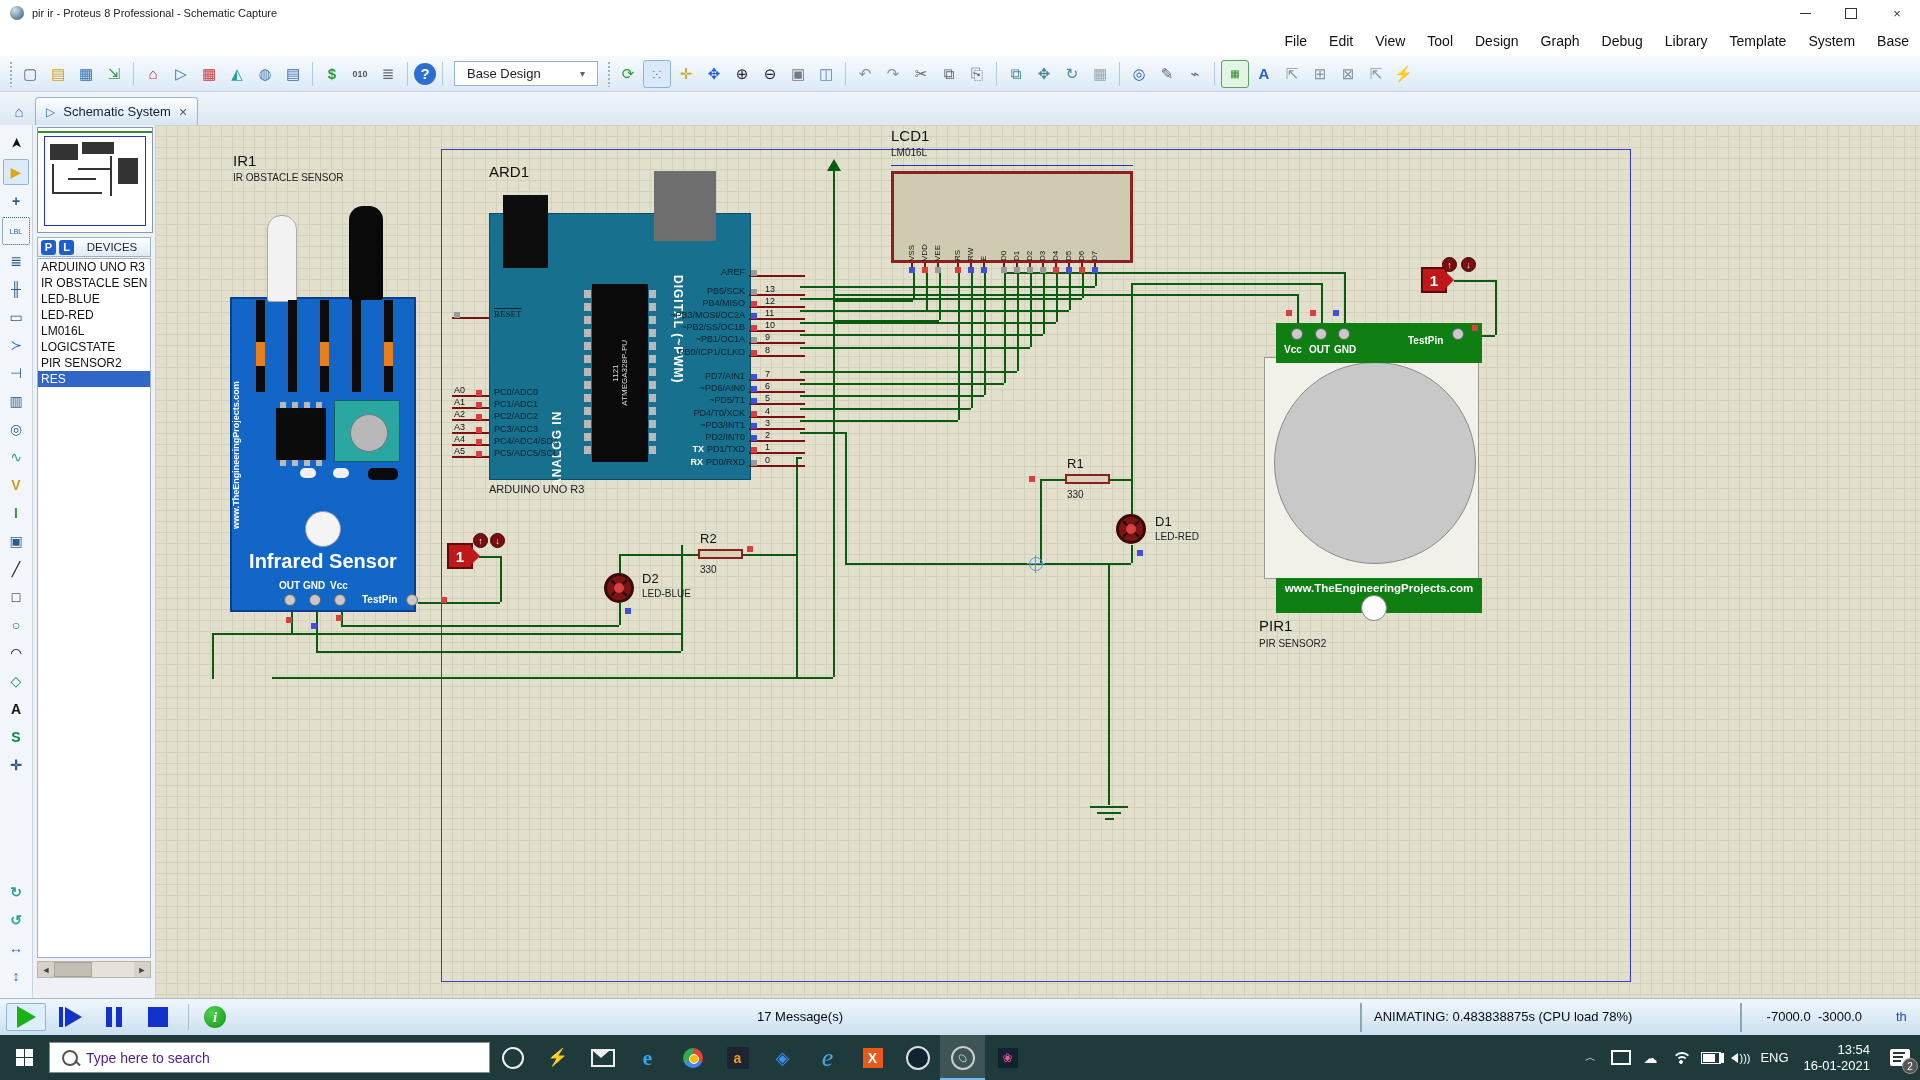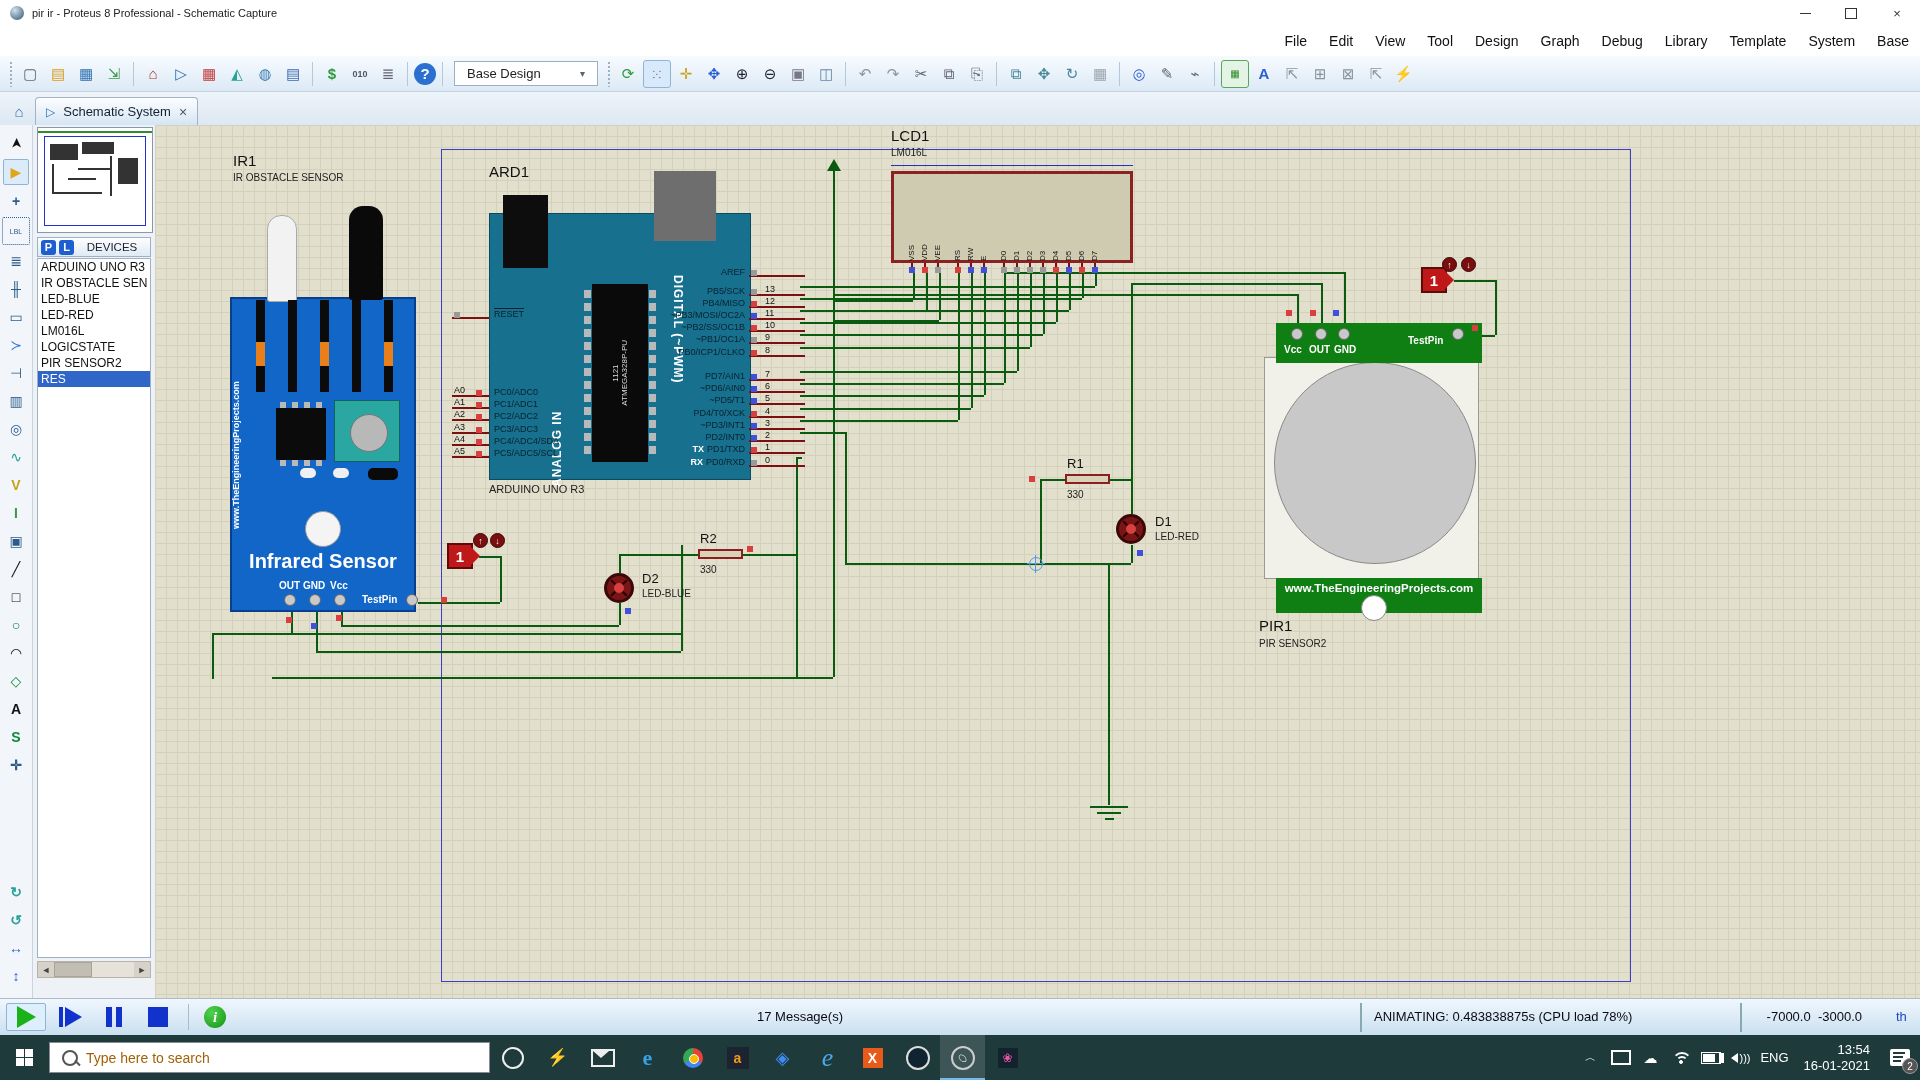--- a/index.html
+++ b/index.html
@@ -133,21 +133,21 @@
   .statusmsg{position:absolute;top:10px;font-size:13px;color:#0a0a14;}
   .dotsep{position:absolute;top:4px;width:2px;height:29px;background-image:radial-gradient(#8aa 1px,transparent 1px);background-size:2px 4px;}
   
   .taskbar{position:absolute;left:0;top:1035px;width:1920px;height:45px;background:#1e3a3b;display:flex;align-items:center;}
   .startbtn{width:49px;height:45px;display:flex;align-items:center;justify-content:center;}
   .winlogo{display:grid;grid-template-columns:8px 8px;grid-template-rows:8px 8px;gap:1px;}
   .winlogo span{background:#fff;}
   .searchbox{width:441px;height:31px;background:#fff;display:flex;align-items:center;border:1px solid #889;box-sizing:border-box;}
   .searchglyph{width:12px;height:12px;border:2px solid #555;border-radius:50%;position:relative;margin:0 8px 0 12px;}
   .searchglyph:after{content:"";position:absolute;left:10px;top:10px;width:7px;height:2px;background:#555;transform:rotate(45deg);}
-  .searchtext{font-size:14px;color:#a16207;}
+  .searchtext{font-size:14px;color:#4c1d95;}
   .tbicon{width:45px;height:45px;display:flex;align-items:center;justify-content:center;color:#eee;font-size:17px;position:relative;}
   .tbicon.active{background:rgba(255,255,255,0.14);box-shadow:inset 0 -2px 0 #76b9ed;}
   .tray{margin-left:auto;display:flex;align-items:center;height:45px;}
   .trayicon{width:30px;height:45px;display:flex;align-items:center;justify-content:center;color:#fff;font-size:14px;}
   .clock{color:#fff;font-size:13px;text-align:right;line-height:16px;padding:0 10px;}
   .notif{width:40px;height:45px;display:flex;align-items:center;justify-content:center;position:relative;}
   .notifglyph{width:20px;height:17px;background:#fff;border-radius:2px;position:relative;}
   .notifglyph i{position:absolute;left:3px;height:2px;background:#1e3a3b;display:block;}
   .badge{position:absolute;right:2px;bottom:6px;width:16px;height:16px;border-radius:50%;background:#555;border:1px solid #999;color:#fff;font-size:10px;display:flex;align-items:center;justify-content:center;box-sizing:border-box;}
   .battery{width:18px;height:10px;border:1px solid #fff;position:relative;}
@@ -492,21 +492,21 @@
           <span class="nub" style="right:-8px;top:162px;"></span>
         <div class="chiptxt"><span>1121</span><br><span>ATMEGA328P-PU</span></div>
       </div>
       <div class="vhdr up" style="left:395px;top:252px;height:110px;">ANALOG IN</div>
       <div class="vhdr" style="left:516px;top:150px;height:195px;">DIGITAL (~PWM)</div>
       <div class="typlbl" style="left:334px;top:358px;font-size:11px;">ARDUINO UNO R3</div>
 
       <div class="apin" style="top:184px;">
         <span class="stub"></span>
         <span class="psq st-gray" style="left:2px;"></span>
-        <span class="lbl" style="text-decoration:overline;">RESET</span>
+        <span class="lbl" style="text-decoration:overline;font-family:Liberation Serif, serif;">RESET</span>
       </div>
 
       <div class="apin" style="top:262px;">
           <span class="num">A0</span>
           <span class="stub"></span>
           <span class="psq st-red"></span>
           <span class="lbl">PC0/ADC0</span>
         </div>
       <div class="apin" style="top:274px;">
           <span class="num">A1</span>

